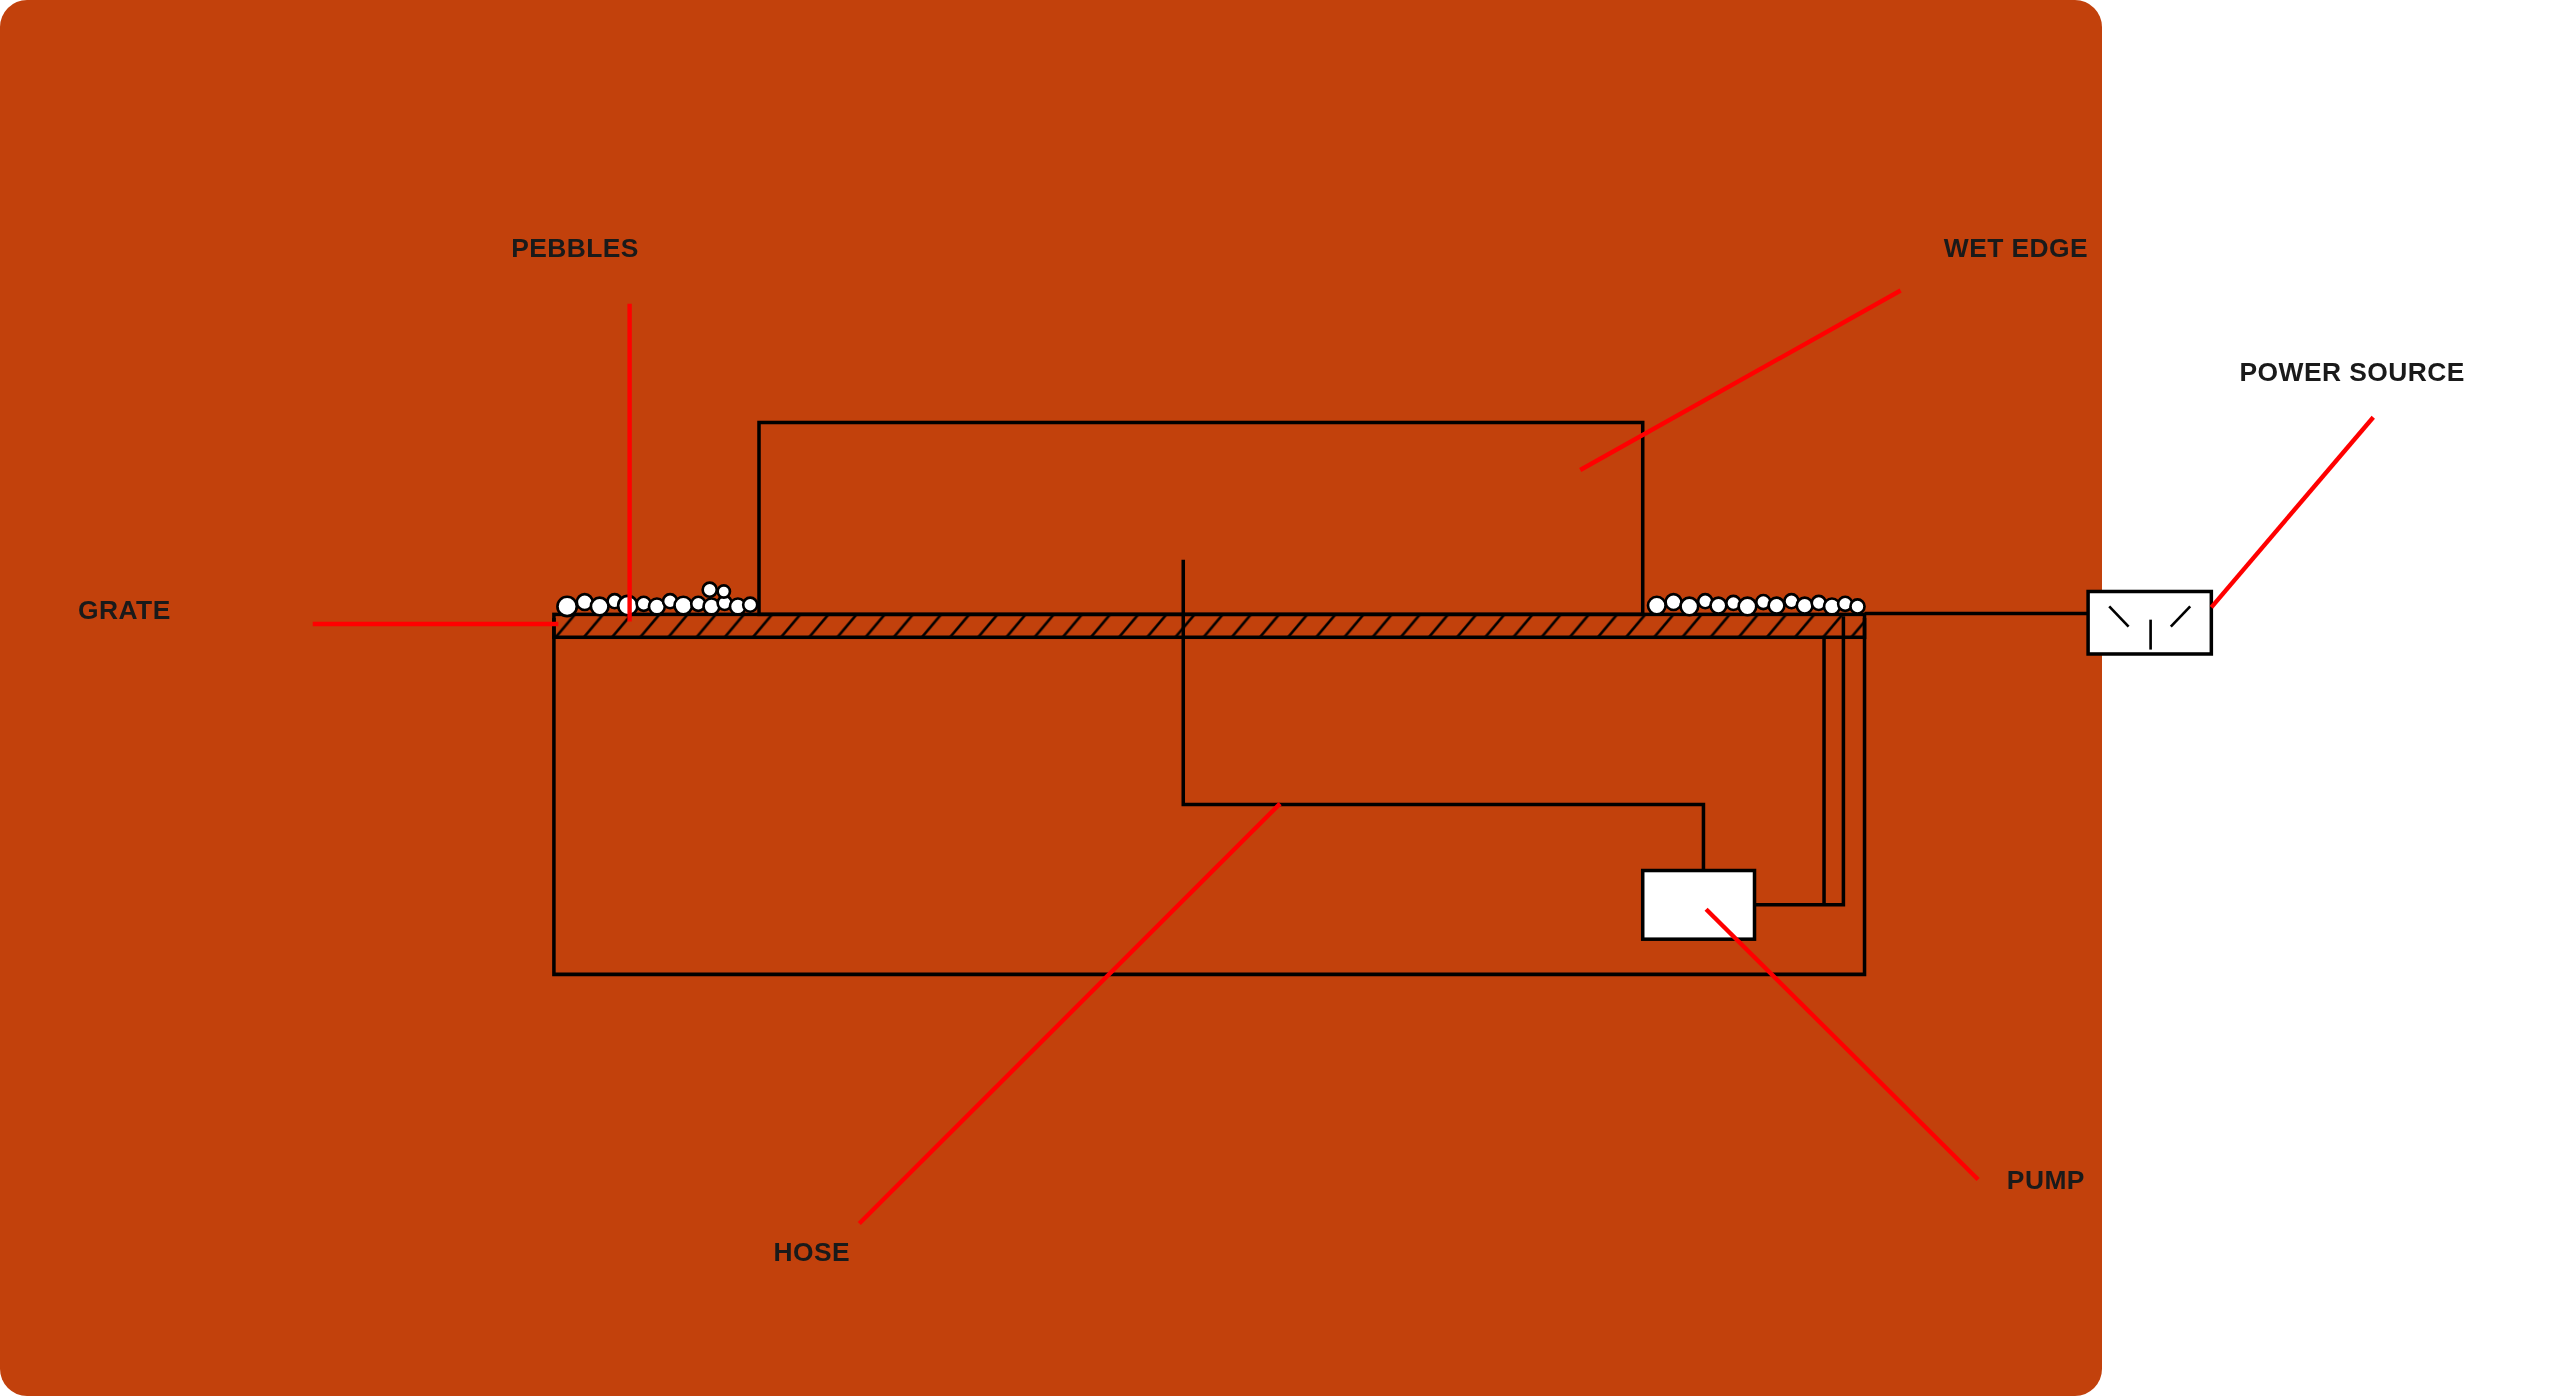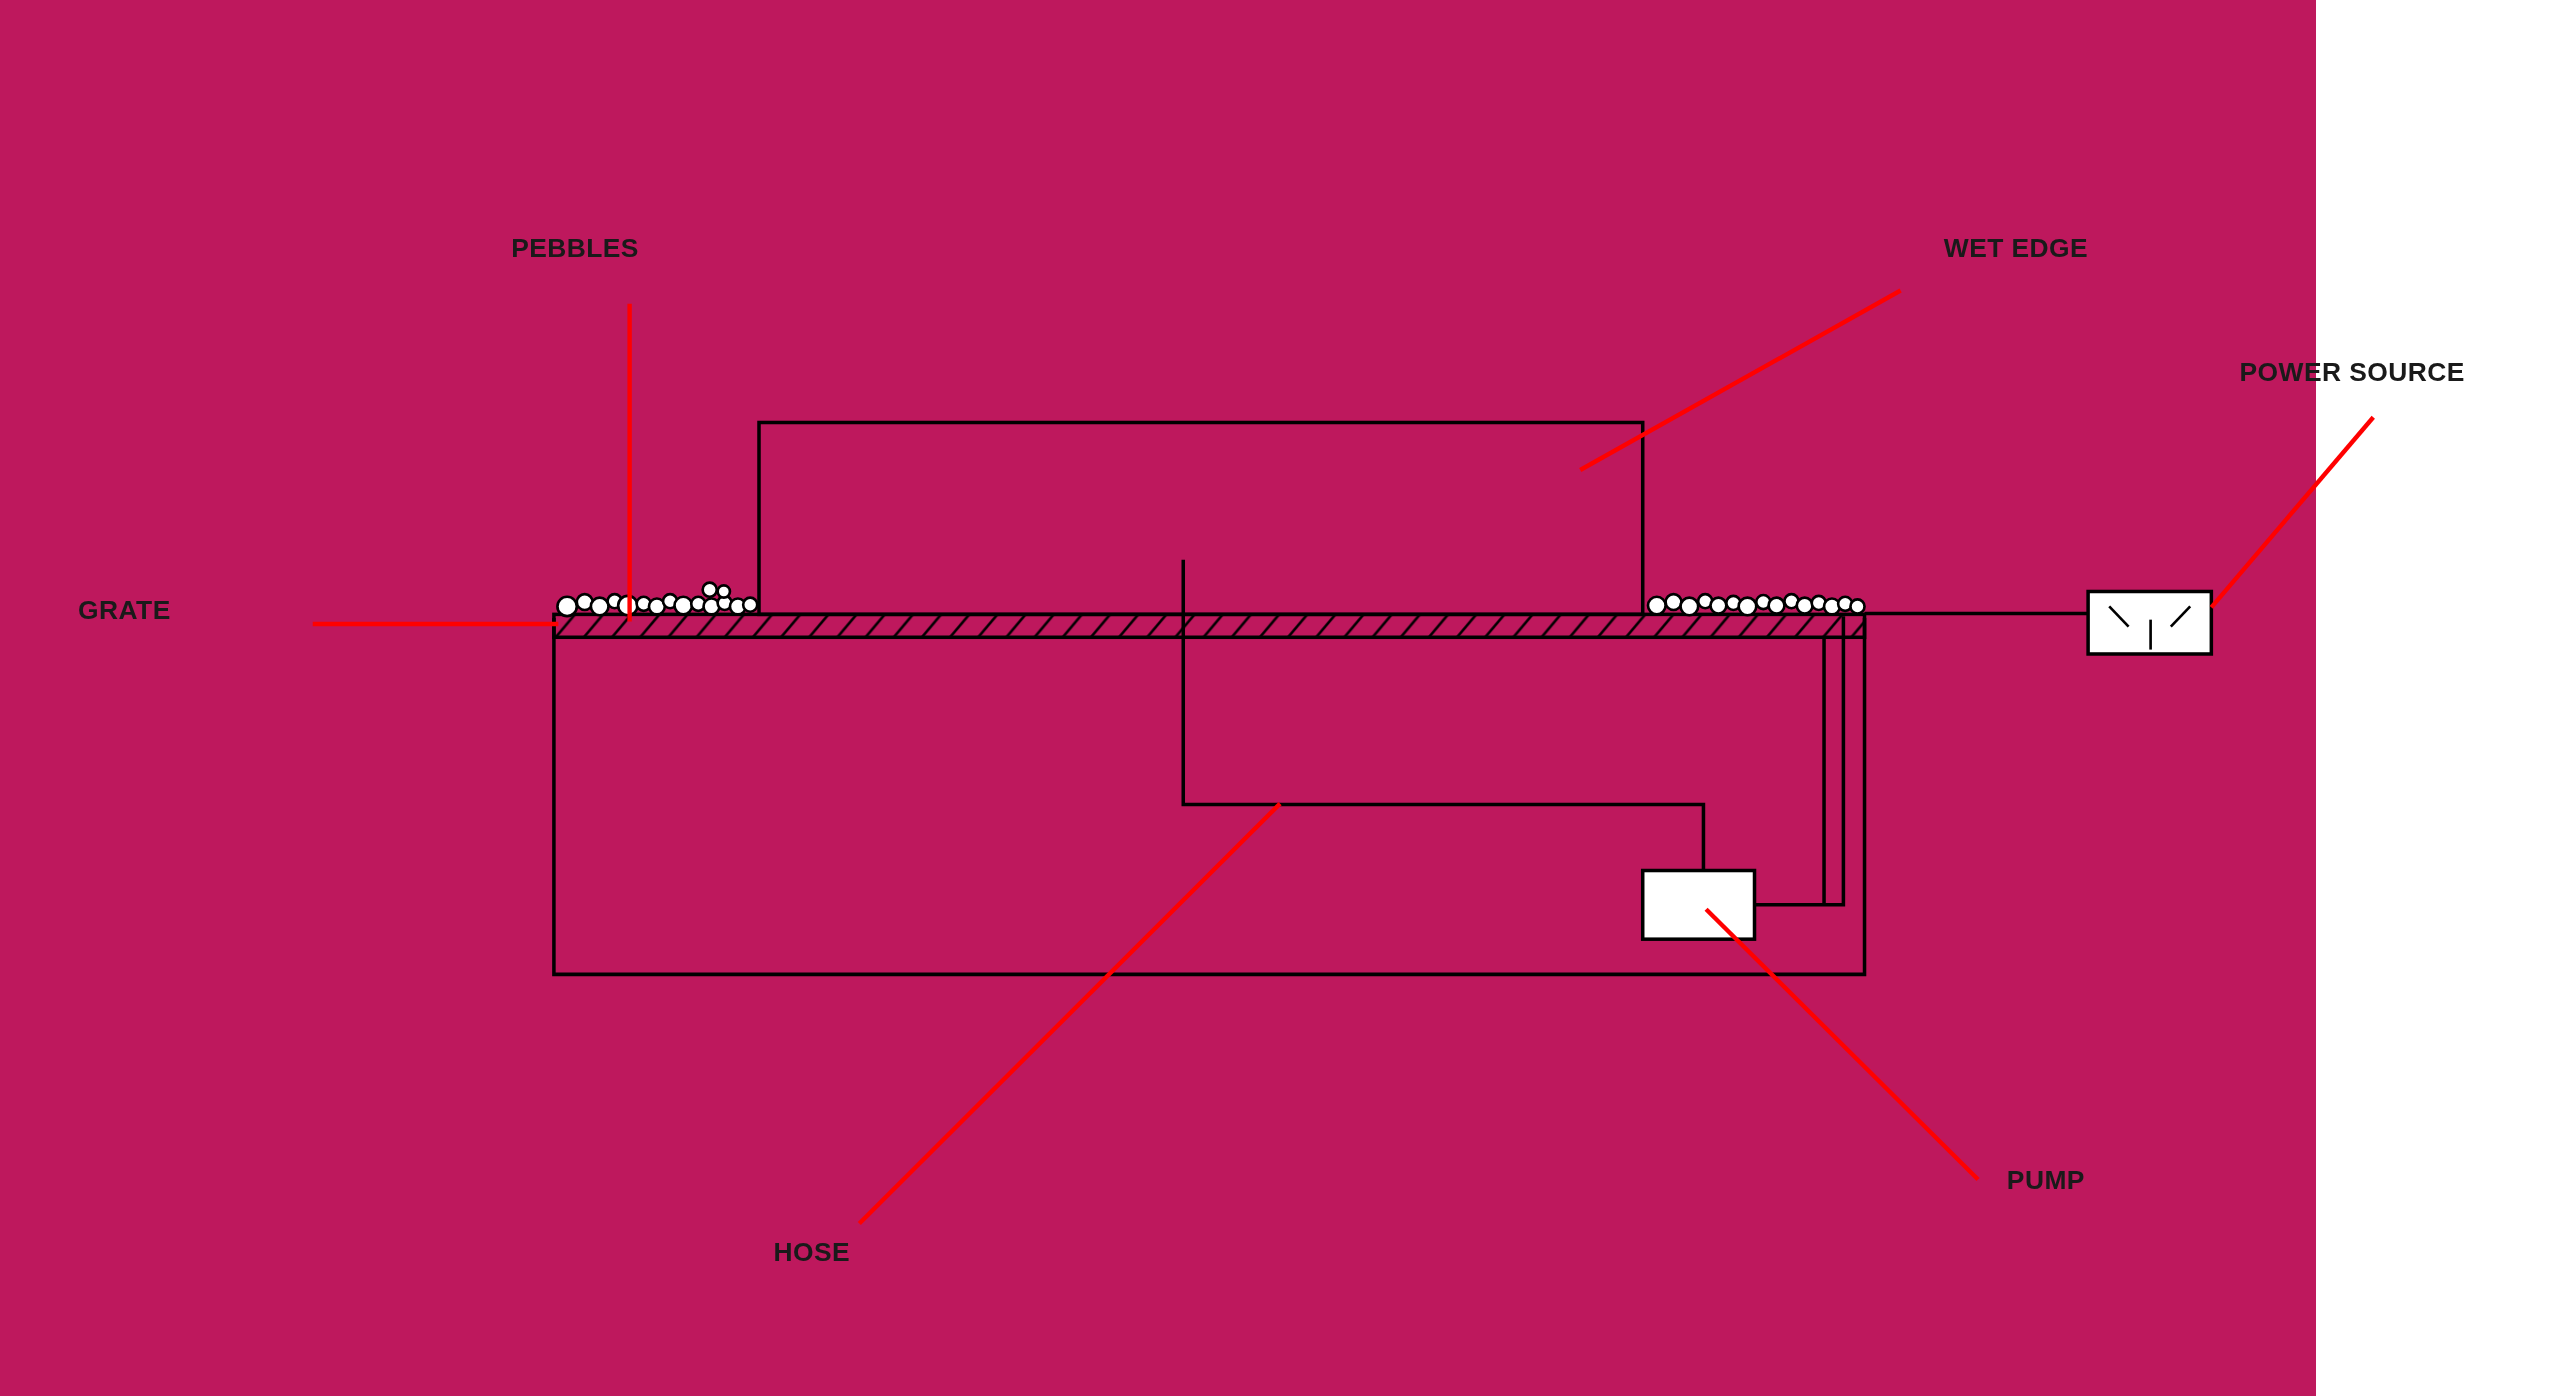--- a/index.html
+++ b/index.html
@@ -5,23 +5,24 @@
   html, body {
     margin: 0;
     padding: 0;
     background: #ffffff;
     width: 2576px;
     height: 1396px;
     overflow: hidden;
   }
   .diagram-wrap {
     position: relative;
-    width: 2316px;
+    width: 2102px;
     height: 1396px;
-    background: #be185d;
+    background: #c2410c;
+    border-radius: 27px;
   }
   svg { display: block; }
   .label {
     font-family: "Liberation Sans", sans-serif;
     font-weight: 700;
     font-size: 30px;
     fill: #1a1a1a;
     letter-spacing: 0.5px;
   }
   .blk  { stroke: #000000; fill: none; stroke-width: 4; }

